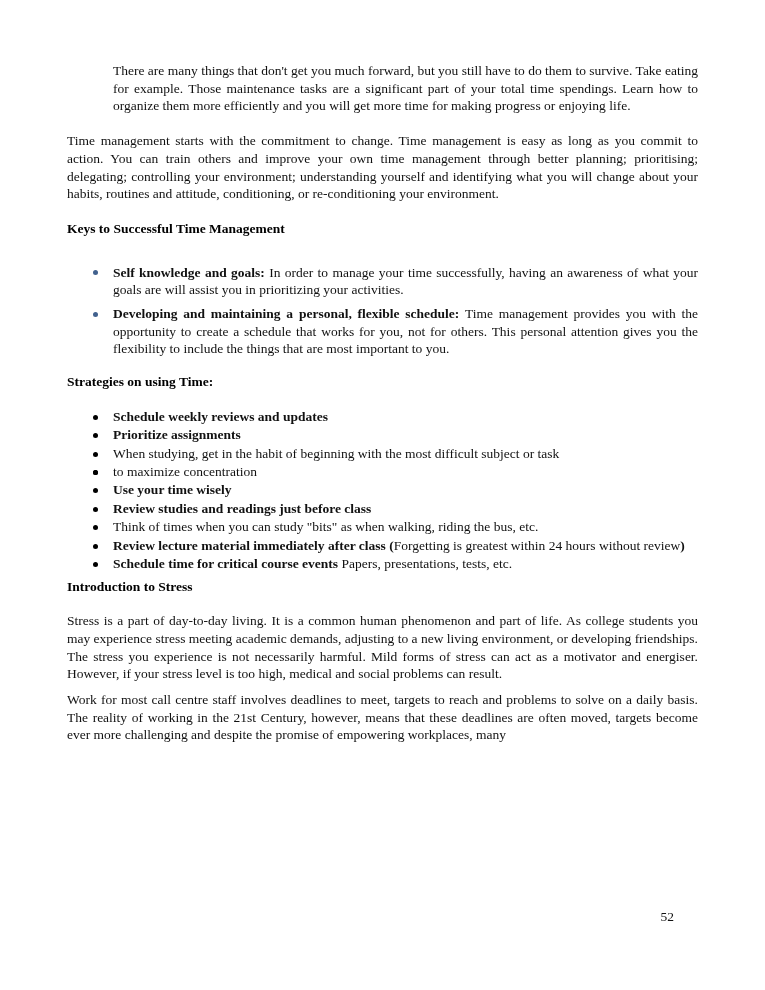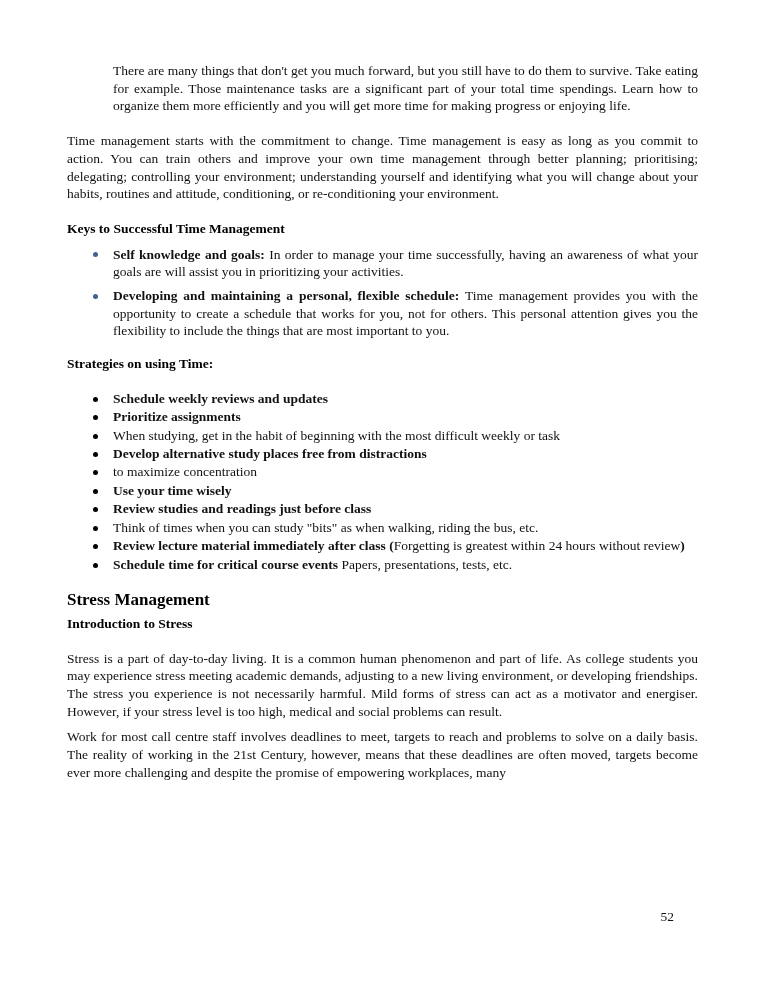--- a/index.html
+++ b/index.html
@@ -50,21 +50,21 @@
   .h-tools { margin-top: 19px; }
   .h-keys { margin-top: 17px; }
   .h-strategies { margin-top: 15px; }
   .h-stress { margin-top: 15px; }
   .h-intro-stress { margin-top: 4px; }
   ul {
     list-style: none;
     margin: 0;
     padding: 0;
   }
-  .keys-list { margin-top: 8px; }
+  .keys-list { margin-top: 26px; }
   .keys-list li {
     position: relative;
     padding-left: 46px;
     text-align: justify;
   }
   .keys-list li + li { margin-top: 6px; }
   .strategies-list { margin-top: 17px; }
   .strategies-list li {
     position: relative;
     padding-left: 46px;
@@ -122,25 +122,25 @@
       <li>
         <span class="bullet"></span>
         <b>Schedule weekly reviews and updates</b><span></span><b></b>
       </li>
       <li>
         <span class="bullet"></span>
         <b>Prioritize assignments</b><span></span><b></b>
       </li>
       <li>
         <span class="bullet"></span>
-        <b></b><span>When studying, get in the habit of beginning with the most difficult weekly or task</span><b></b>
+        <b></b><span>When studying, get in the habit of beginning with the most difficult subject or task</span><b></b>
       </li>
       <li>
         <span class="bullet"></span>
-        <b>Develop alternative study places free from distractions</b><span></span><b></b>
+        <span></span><b></b>
       </li>
       <li>
         <span class="bullet"></span>
         <b></b><span>to maximize concentration</span><b></b>
       </li>
       <li>
         <span class="bullet"></span>
         <b>Use your time wisely</b><span></span><b></b>
       </li>
       <li>
@@ -154,21 +154,20 @@
       <li>
         <span class="bullet"></span>
         <b>Review lecture material immediately after class (</b><span>Forgetting is greatest within 24 hours without review</span><b>)</b>
       </li>
       <li>
         <span class="bullet"></span>
         <b>Schedule time for critical course events</b><span> Papers, presentations, tests, etc.</span><b></b>
       </li>
     </ul>
 
-    <h2 class="h-stress">Stress Management</h2>
 
     <h3 class="h-intro-stress">Introduction to Stress</h3>
 
     <p class="para-stress">Stress is a part of day-to-day living. It is a common human phenomenon and part of life. As college students you may experience stress meeting academic demands, adjusting to a new living environment, or developing friendships. The stress you experience is not necessarily harmful. Mild forms of stress can act as a motivator and energiser. However, if your stress level is too high, medical and social problems can result.</p>
 
     <p class="para-work">Work for most call centre staff involves deadlines to meet, targets to reach and problems to solve on a daily basis. The reality of working in the 21st Century, however, means that these deadlines are often moved, targets become ever more challenging and despite the promise of empowering workplaces, many</p>
 
   </div>
 
   <div class="page-number">52</div>

